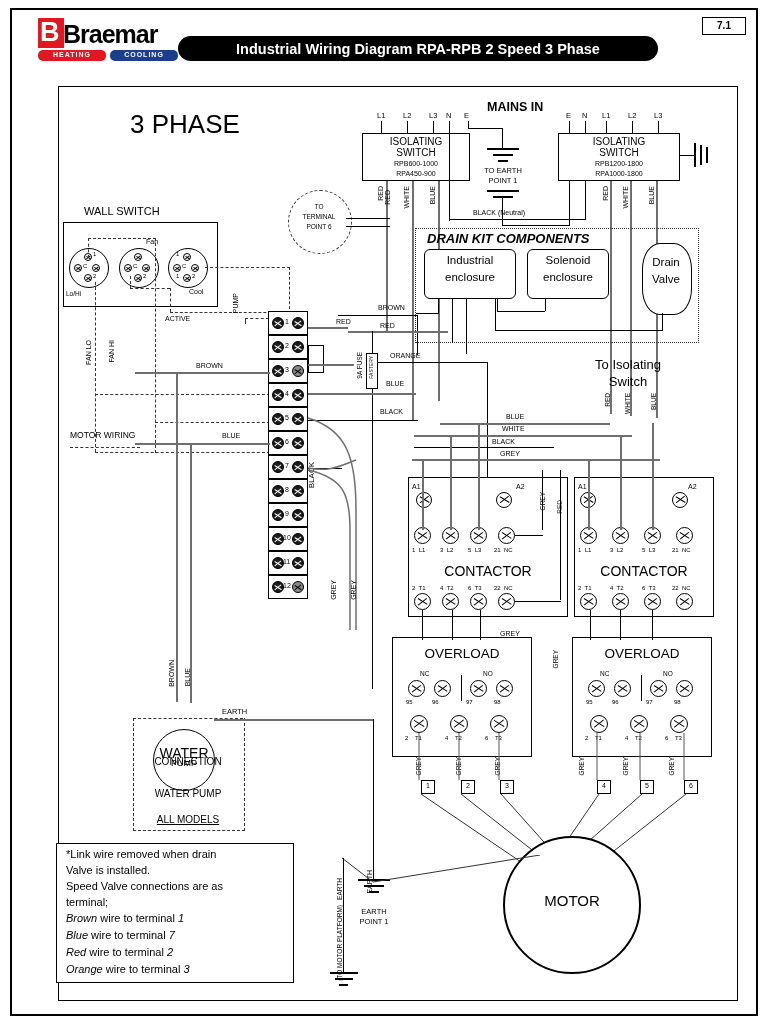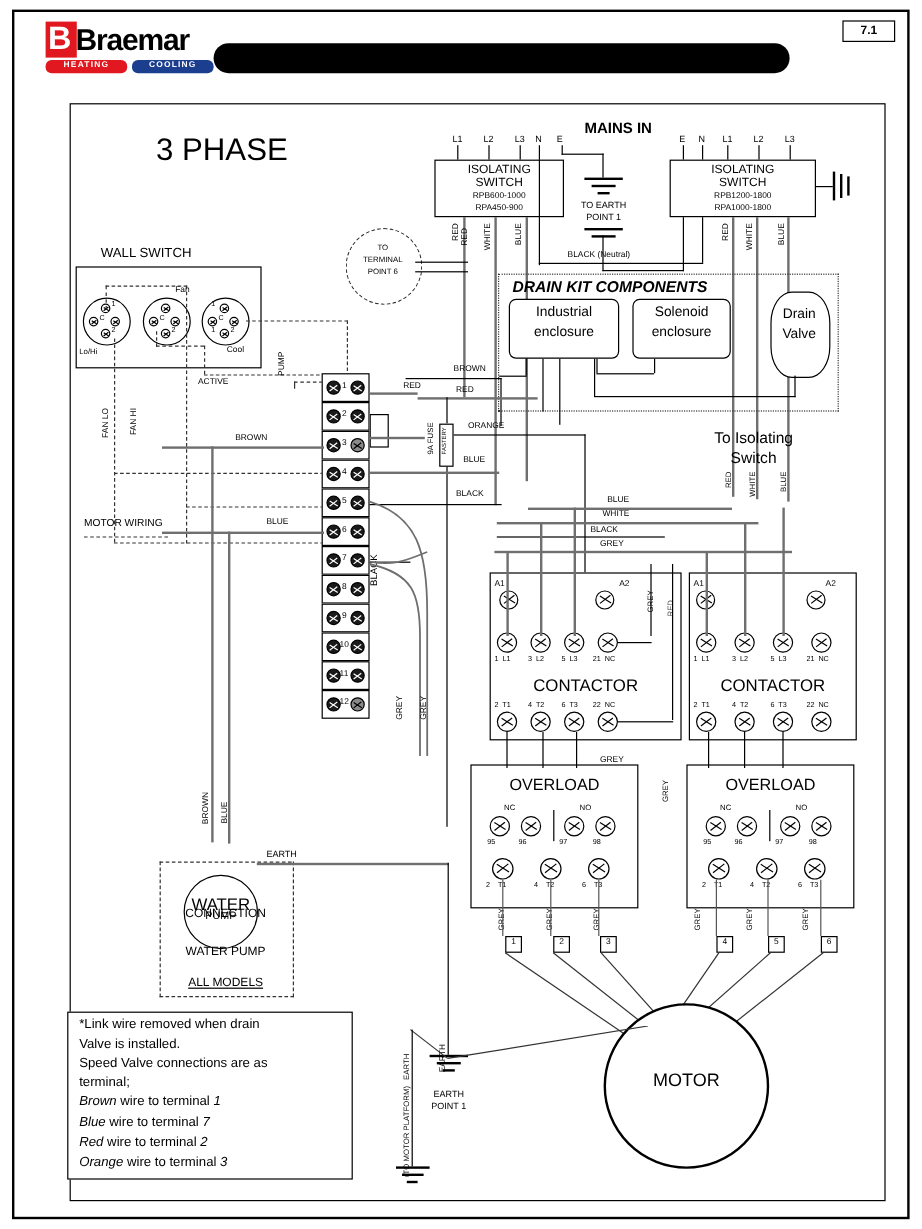--- a/index.html
+++ b/index.html
@@ -38,20 +38,21 @@
     <div class="ab" style="left:0;top:0;width:26px;height:30px;background:#e1181f;"></div>
     <div class="t" style="left:2px;top:-1px;font-size:27px;font-weight:bold;color:#fff;">B</div>
     <div class="t" style="left:25px;top:2px;font-size:25px;font-weight:bold;letter-spacing:-1px;">Braemar</div>
     <div class="ab" style="left:0;top:32px;width:68px;height:11px;background:#e1181f;border-radius:5px;"></div>
     <div class="t ctr" style="left:0;top:33px;width:68px;font-size:7px;font-weight:bold;color:#fff;letter-spacing:1px;">HEATING</div>
     <div class="ab" style="left:72px;top:32px;width:68px;height:11px;background:#1b3e8f;border-radius:5px;"></div>
     <div class="t ctr" style="left:72px;top:33px;width:68px;font-size:7px;font-weight:bold;color:#fff;letter-spacing:1px;">COOLING</div>
   </div>
 
   <div class="ab" style="left:178px;top:36px;width:480px;height:25px;background:#000;border-radius:13px;"></div>
+  <div class="t ctr" style="left:178px;top:41px;width:480px;font-size:14.5px;font-weight:bold;color:#fff;">Industrial Wiring Diagram RPA-RPB 2 Speed 3 Phase</div>
 
   <div class="box" style="left:702px;top:17px;width:44px;height:18px;"></div>
   <div class="t ctr" style="left:702px;top:20px;width:44px;font-size:10px;font-weight:bold;">7.1</div>
 
   <div class="box" style="left:58px;top:86px;width:680px;height:915px;"></div>
 
   <div class="t" style="left:130px;top:110px;font-size:26px;">3 PHASE</div>
 
   <div class="t" style="left:487px;top:100px;font-size:12.5px;font-weight:bold;">MAINS IN</div>
 

